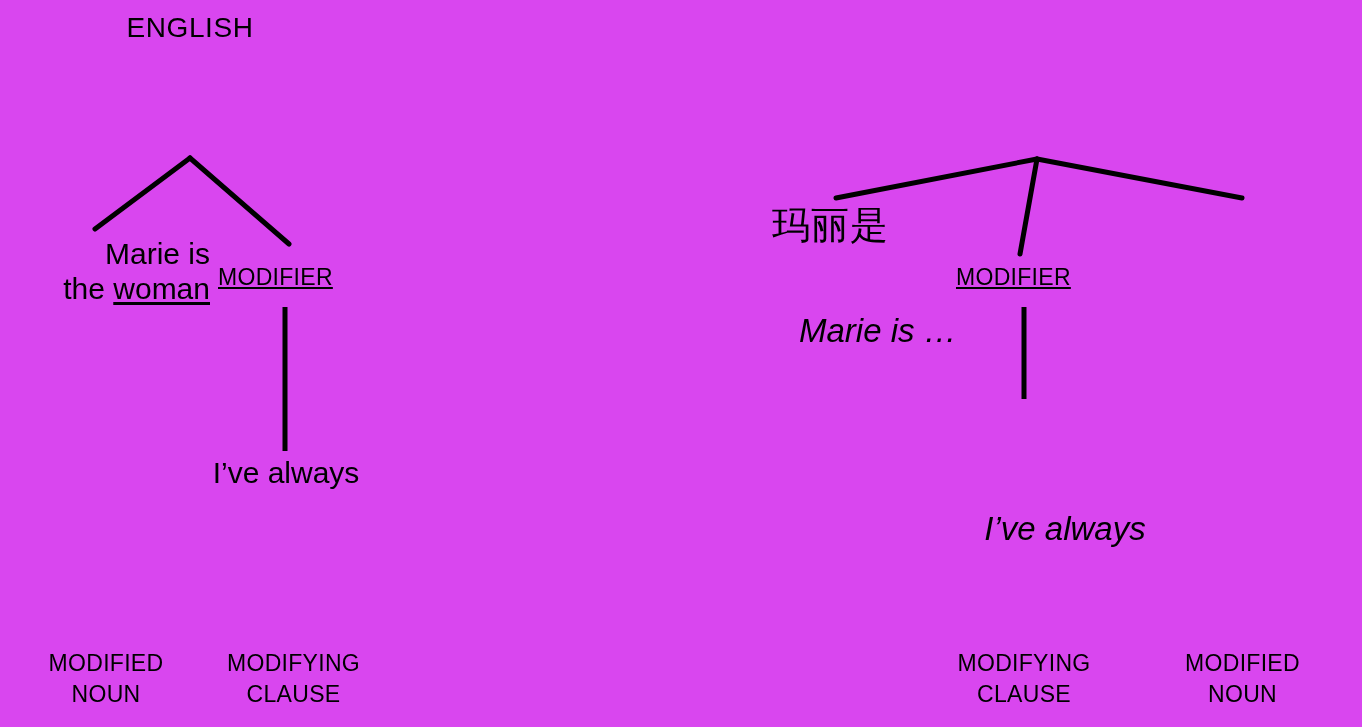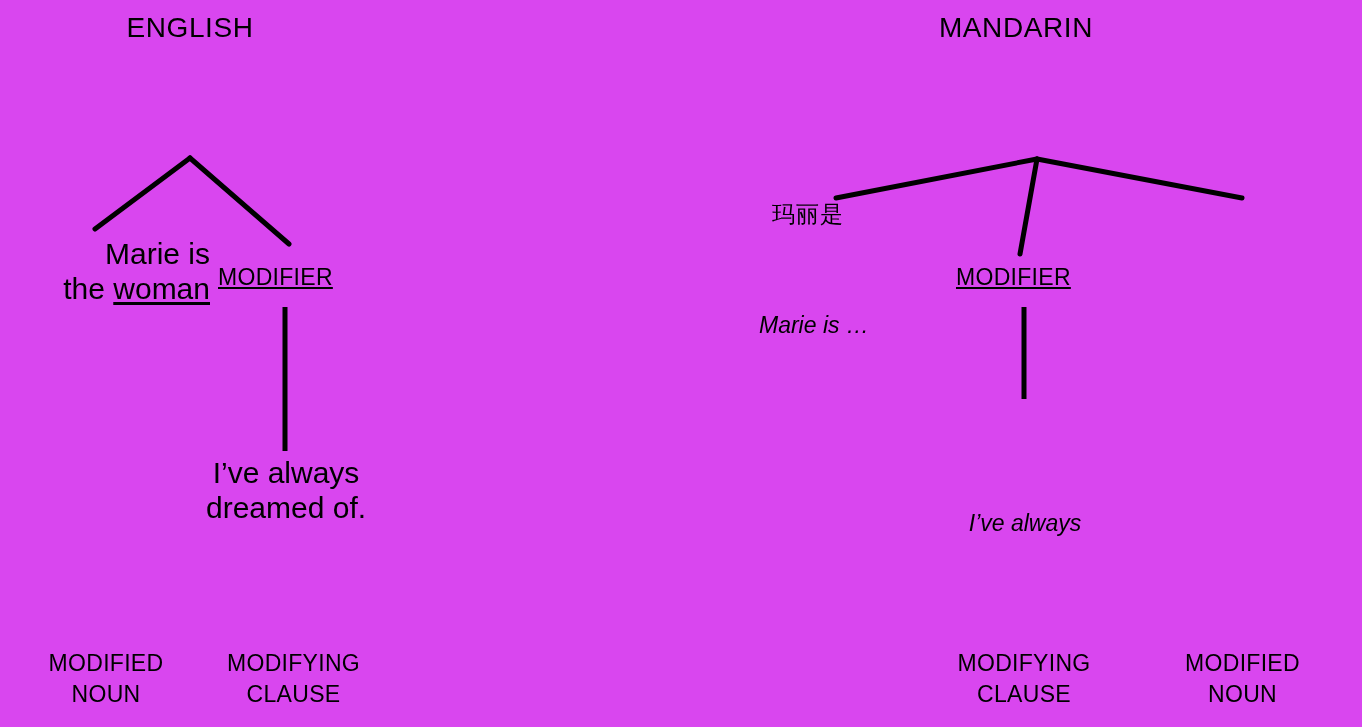--- a/index.html
+++ b/index.html
@@ -49,28 +49,29 @@
     font-size: 23px;
     letter-spacing: 0.3px;
     text-decoration: underline;
   }
 
   .phrase {
     font-size: 30px;
   }
 
   .cjk {
-    font-family: Liberation Mono, monospace;
-    font-size: 23px;
+    font-family: Liberation Serif, serif;
+    font-size: 38px;
     letter-spacing: 1px;
   }
 
   .gloss-italic {
     font-style: italic;
-    font-size: 23px;
+    font-size: 33px;
+    margin-left: 40px;
   }
 
   .u { text-decoration: underline; text-underline-offset: 3px; }
 
   .foot-label {
     position: absolute;
     font-size: 23px;
     letter-spacing: 0.3px;
     text-align: center;
     line-height: 1.35;
@@ -110,30 +111,28 @@
 
   <div class="node-text phrase centered" style="left: 10px; top: 236px; width: 200px; text-align: right;">
     <span>Marie is</span><br>
     <span>the </span><span class="u">woman</span>
   </div>
 
   <div class="node-text label-caps" style="left: 218px; top: 264px;">MODIFIER</div>
 
   <div class="node-text phrase centered" style="left: 175px; top: 455px; width: 222px;">
     <span>I’ve always</span><br>
-    <span>dreamed of.</span>
   </div>
 
   <div class="foot-label" style="left: 20px; top: 648px; width: 172px;">MODIFIED
 NOUN</div>
 
   <div class="foot-label" style="left: 206px; top: 648px; width: 175px;">MODIFYING
 CLAUSE</div>
 
-  <div class="lang-title" id="title-mandarin">MANDARIN</div>
 
   <div class="node-text cjk" style="left: 772px; top: 203px;">玛丽是</div>
 
   <div class="node-text gloss-italic" style="left: 759px; top: 312px;">Marie is …</div>
 
 
 
   <div class="node-text label-caps" style="left: 956px; top: 264px;">MODIFIER</div>
 
 

